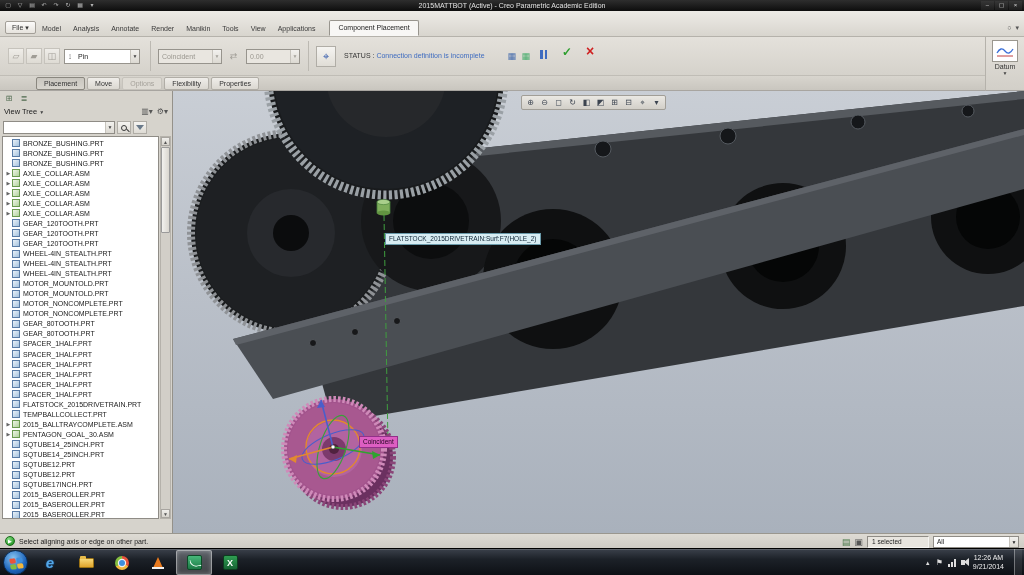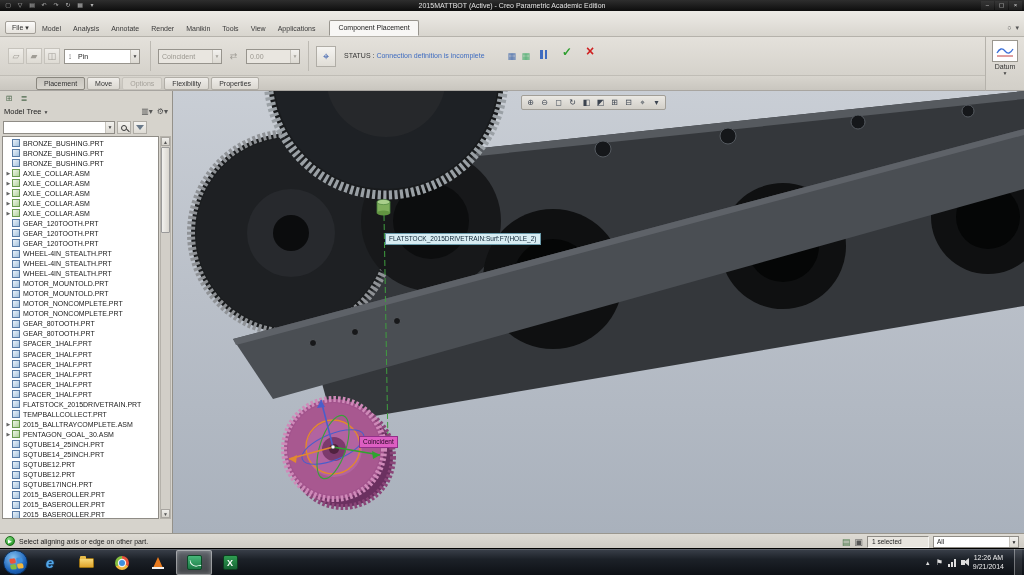--- a/index.html
+++ b/index.html
@@ -246,21 +246,21 @@
       <div class="subtab">Properties</div>
     </div>
 
   <div class="mtree">
     <div class="mt-row1">
 
     <span class="ic">⊞</span>
         <span class="ic">≣</span>
       </div>
     <div class="mt-row2">
-      <span>Model Tree</span>
+      <span>View Tree</span>
       <span class="cap">▼</span>
       <span class="sp"></span>
       <span class="mt-hicons" style="display:flex;">
 
       <span class="ric">▥▾</span>
           <span class="ric">⚙▾</span>
         </span>
     </div>
     <div class="mt-row3">
       <div class="mt-search">

